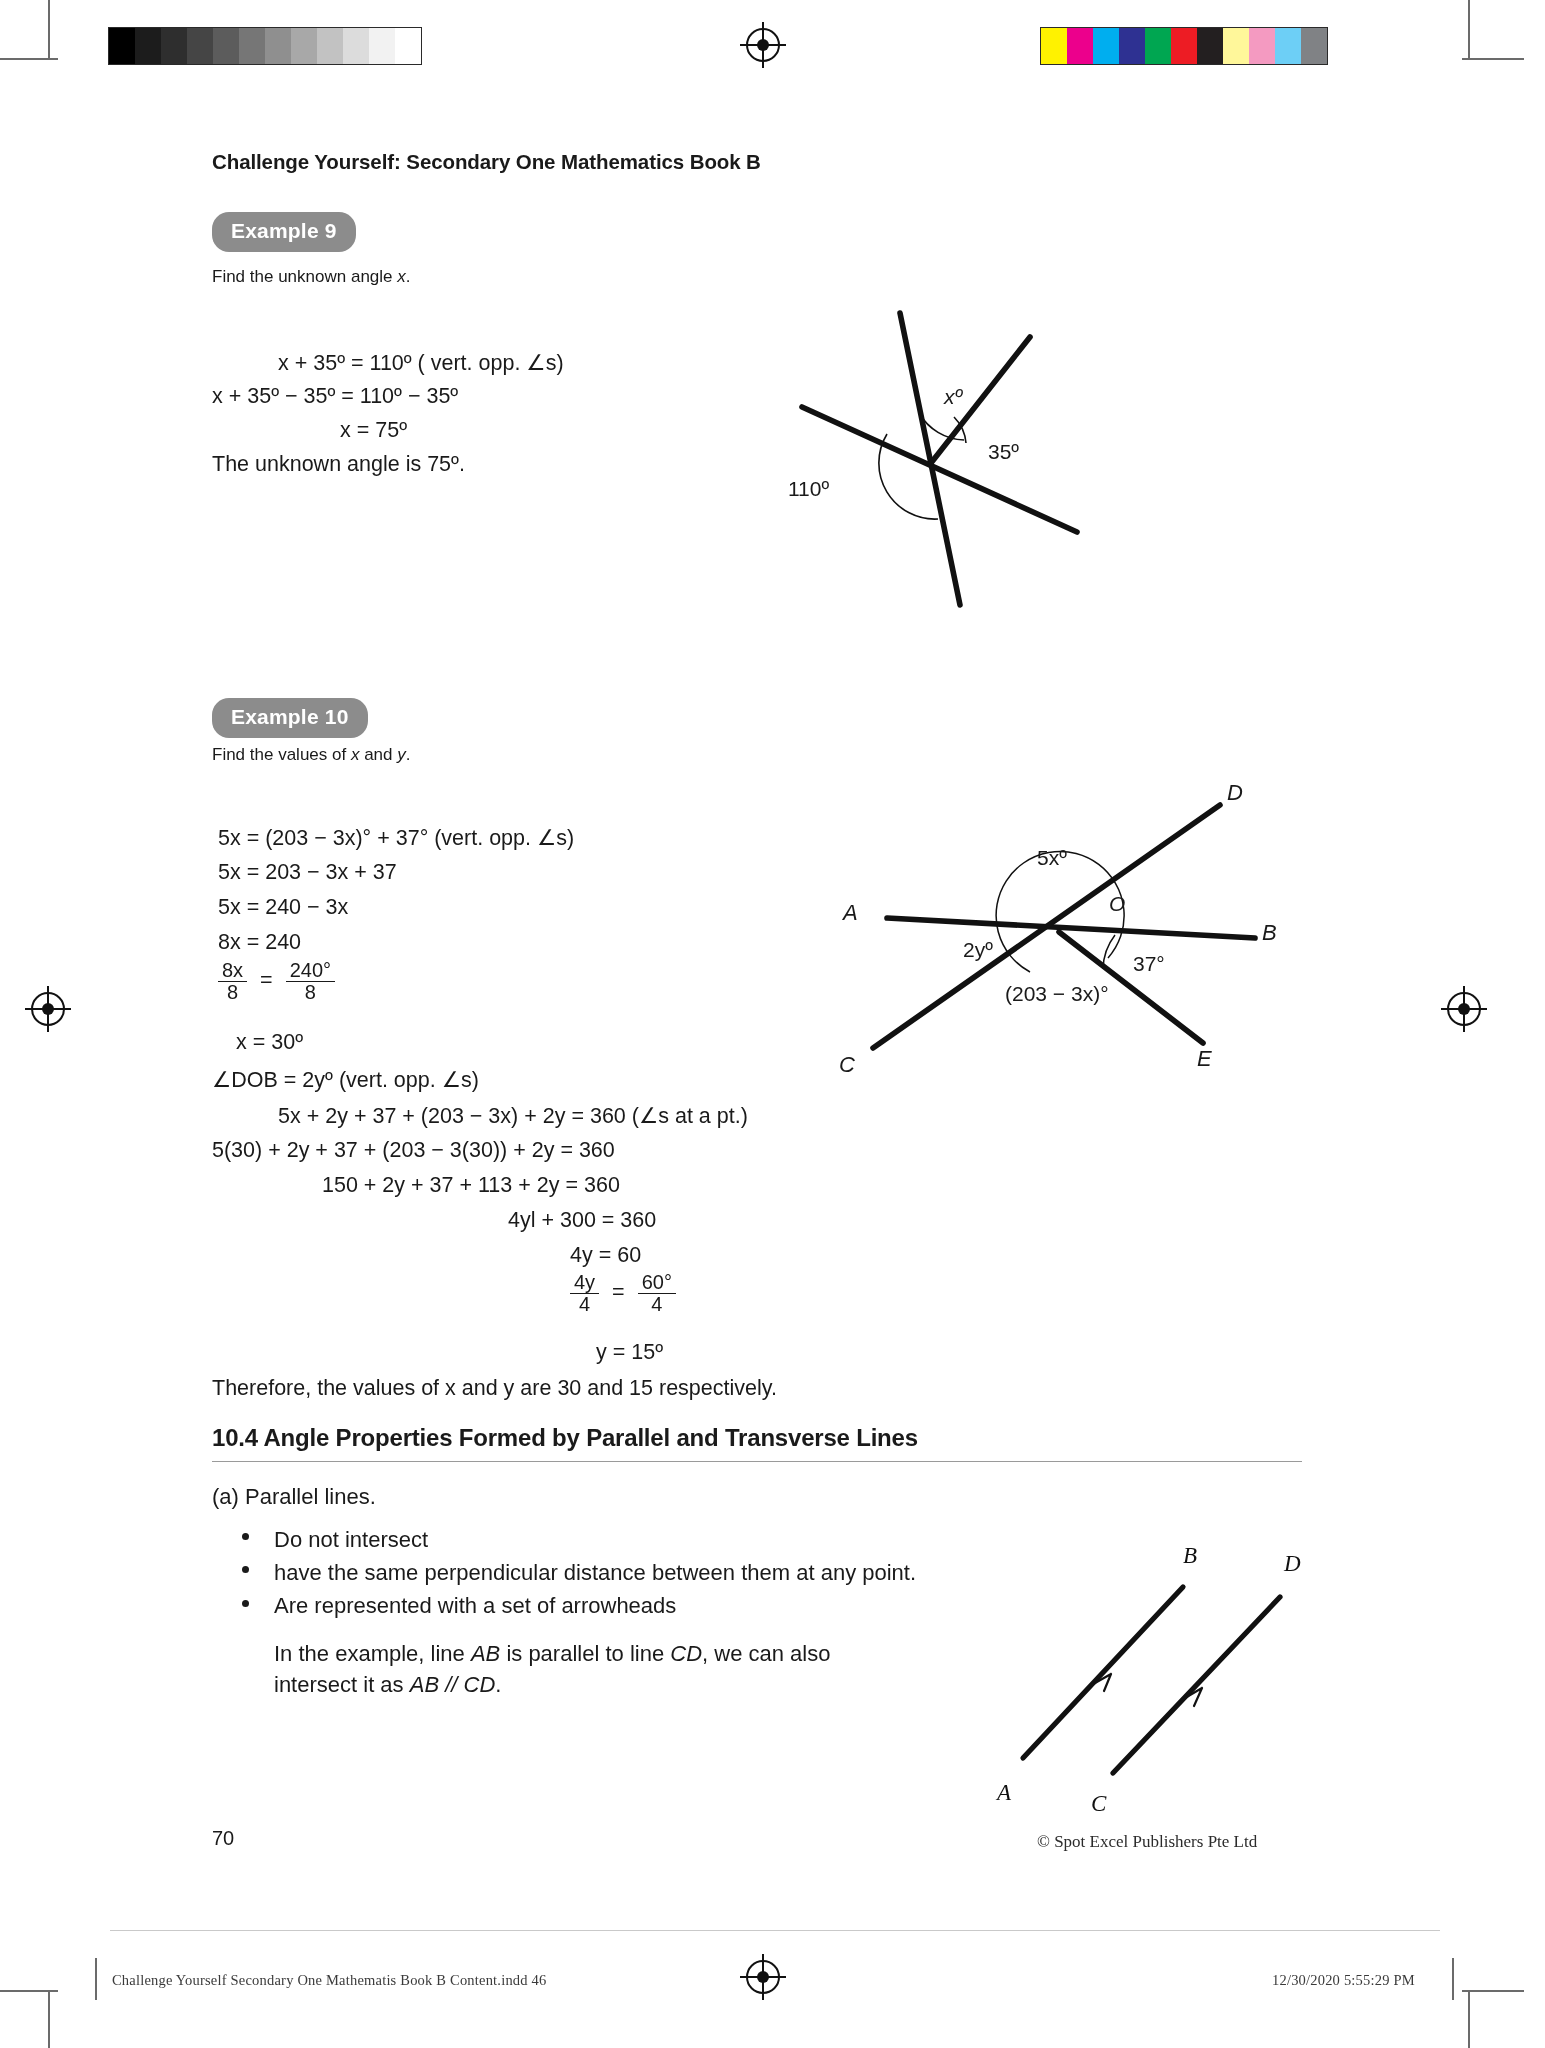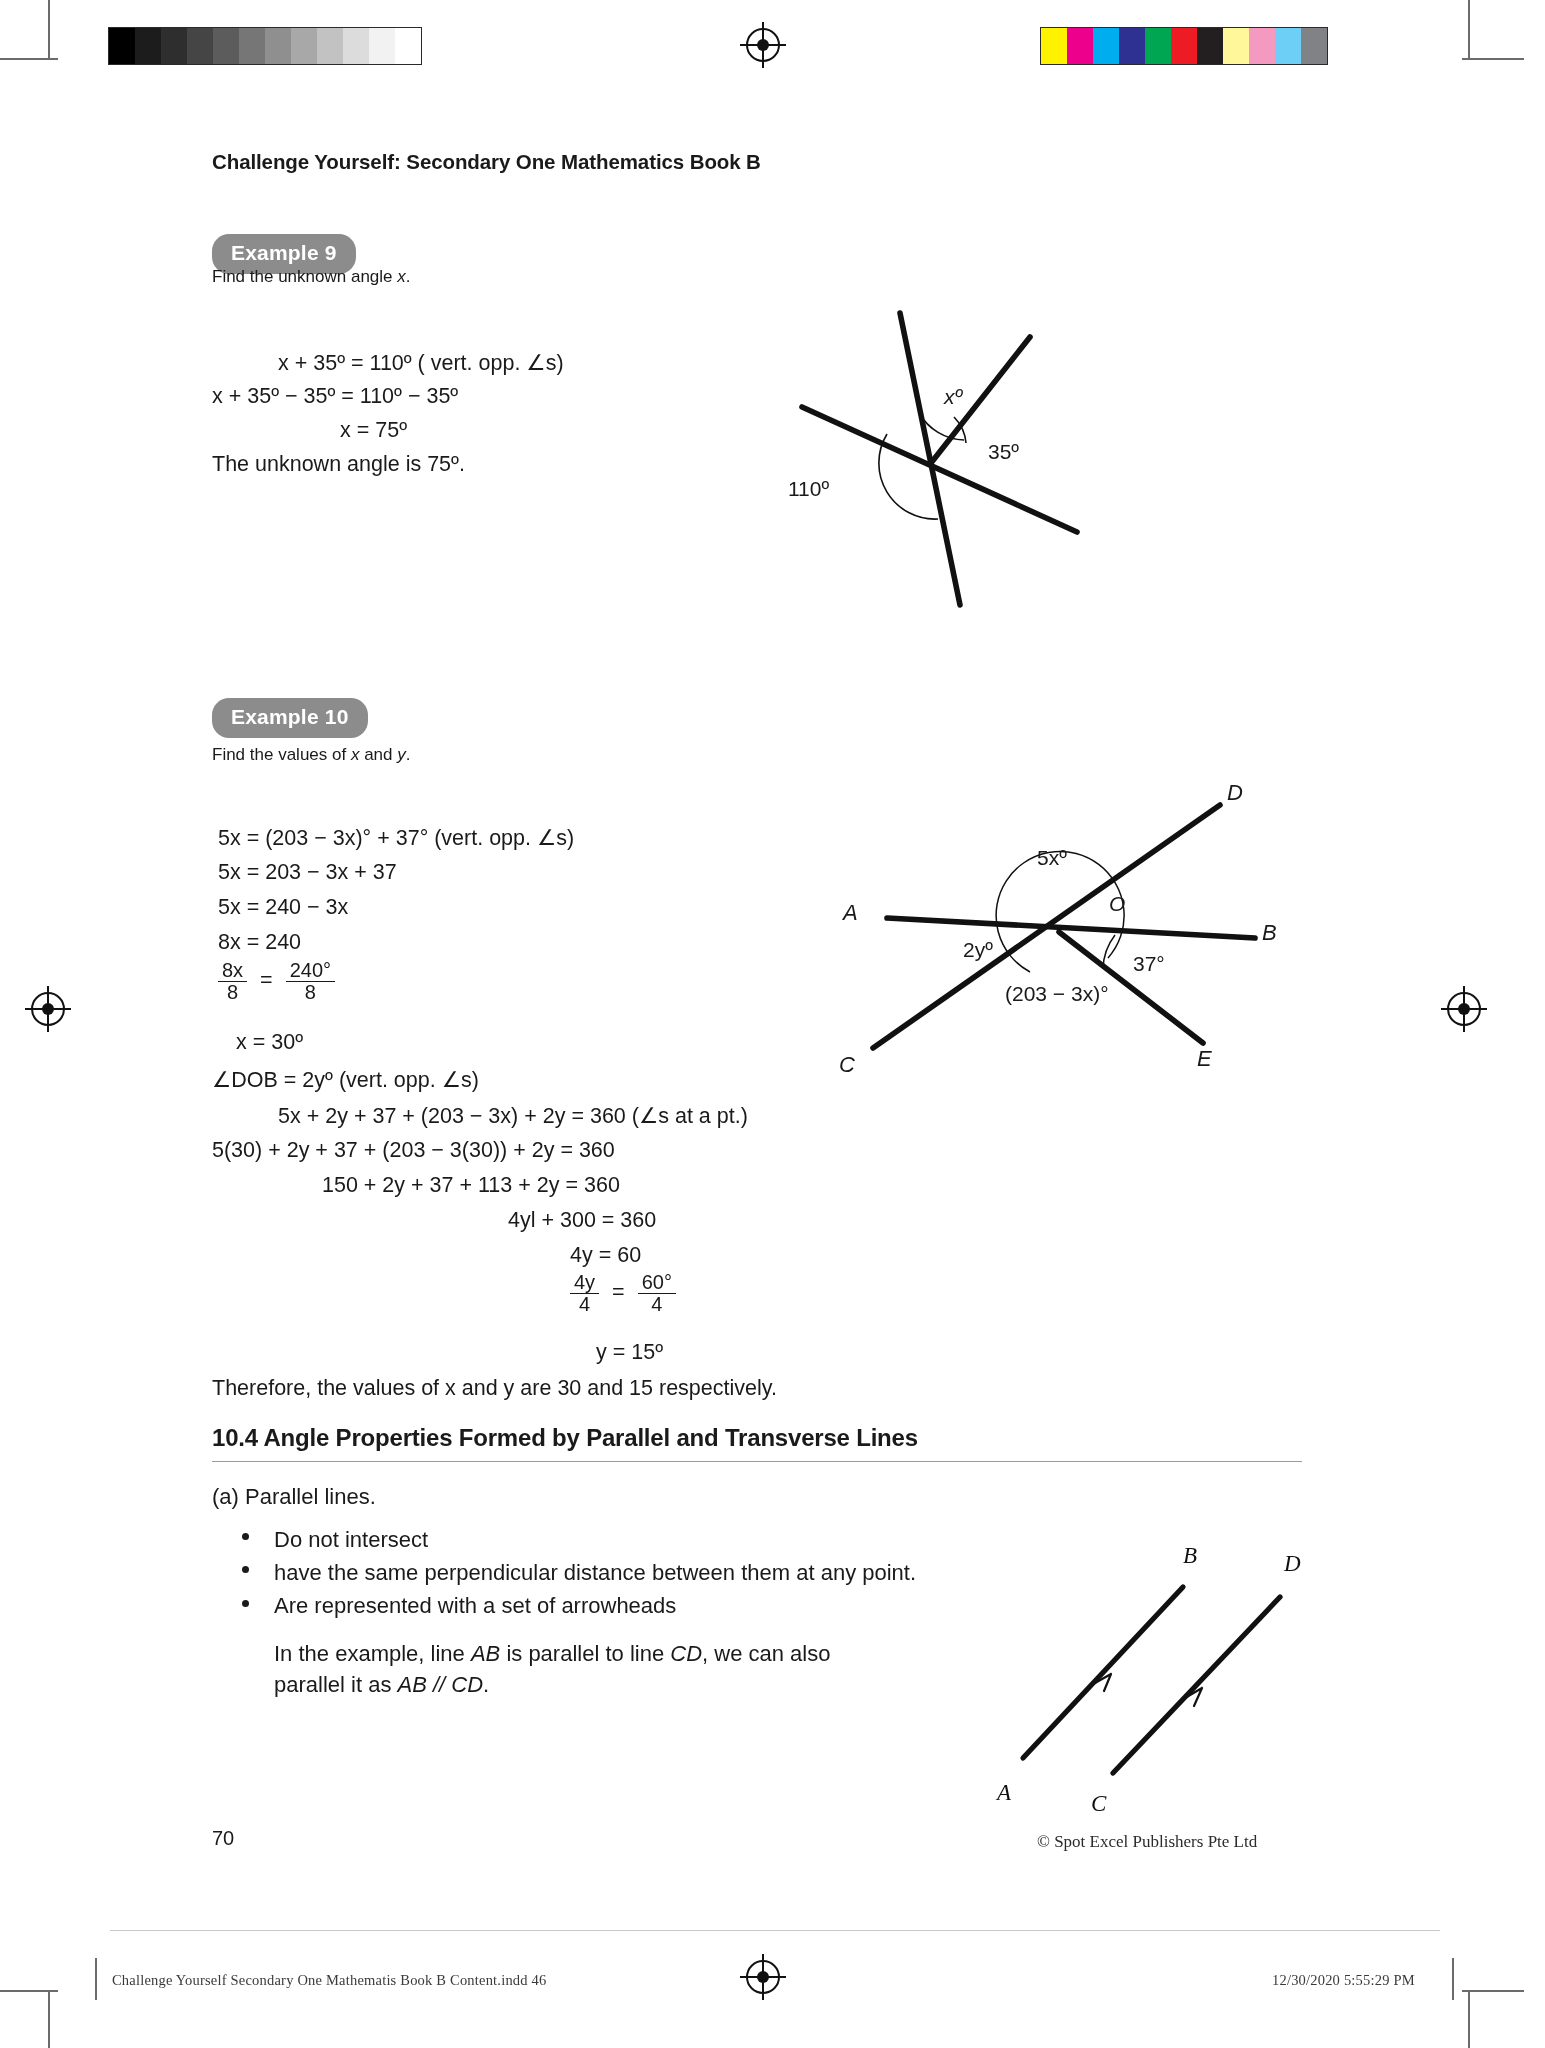--- a/index.html
+++ b/index.html
@@ -127,21 +127,21 @@
     <div class="ring"></div>
       <div class="vl"></div>
       <div class="hl"></div>
       <div class="dot"></div>
   </div>
 
   <div class="content">
 
     <div class="book-title">Challenge Yourself: Secondary One Mathematics Book B</div>
 
-    <div class="ex-badge" style="left:212px;top:234px;">Example 9</div>
+    <div class="ex-badge" style="left:212px;top:212px;">Example 9</div>
 
     <div class="q-line" style="left:212px;top:267px;">
       <span>Find the unknown angle </span><span class="it">x</span><span>.</span>
     </div>
 
     <div class="math" style="left:278px;top:350px;">x + 35º = 110º ( vert. opp. ∠s)</div>
     <div class="math" style="left:212px;top:384px;">x + 35º − 35º = 110º − 35º</div>
     <div class="math" style="left:340px;top:418px;">x = 75º</div>
     <div class="math" style="left:212px;top:452px;">The unknown angle is 75º.</div>
 
@@ -251,21 +251,21 @@
         <span class="bt"></span>
         <span>have the same perpendicular distance between them at any point.</span>
       </li>
       <li>
         <span class="bt"></span>
         <span>Are represented with a set of arrowheads</span>
         <div style="margin-top:16px;">
           <span>In the example, line </span><span class="it">AB</span><span> is parallel to line </span><span class="it">CD</span><span>, we can also</span>
         </div>
         <div>
-          <span>parallel it as </span><span class="it">AB // CD</span><span>.</span>
+          <span>intersect it as </span><span class="it">AB // CD</span><span>.</span>
         </div>
       </li>
     </ul>
 
     <div class="fig" style="left:985px;top:1515px;">
       <svg width="330" height="310" viewBox="0 0 330 310">
         <g stroke="#111" stroke-width="5.2" stroke-linecap="round" fill="none">
           <line x1="38" y1="243" x2="198" y2="72"></line>
           <line x1="128" y1="258" x2="295" y2="82"></line>
         </g>

